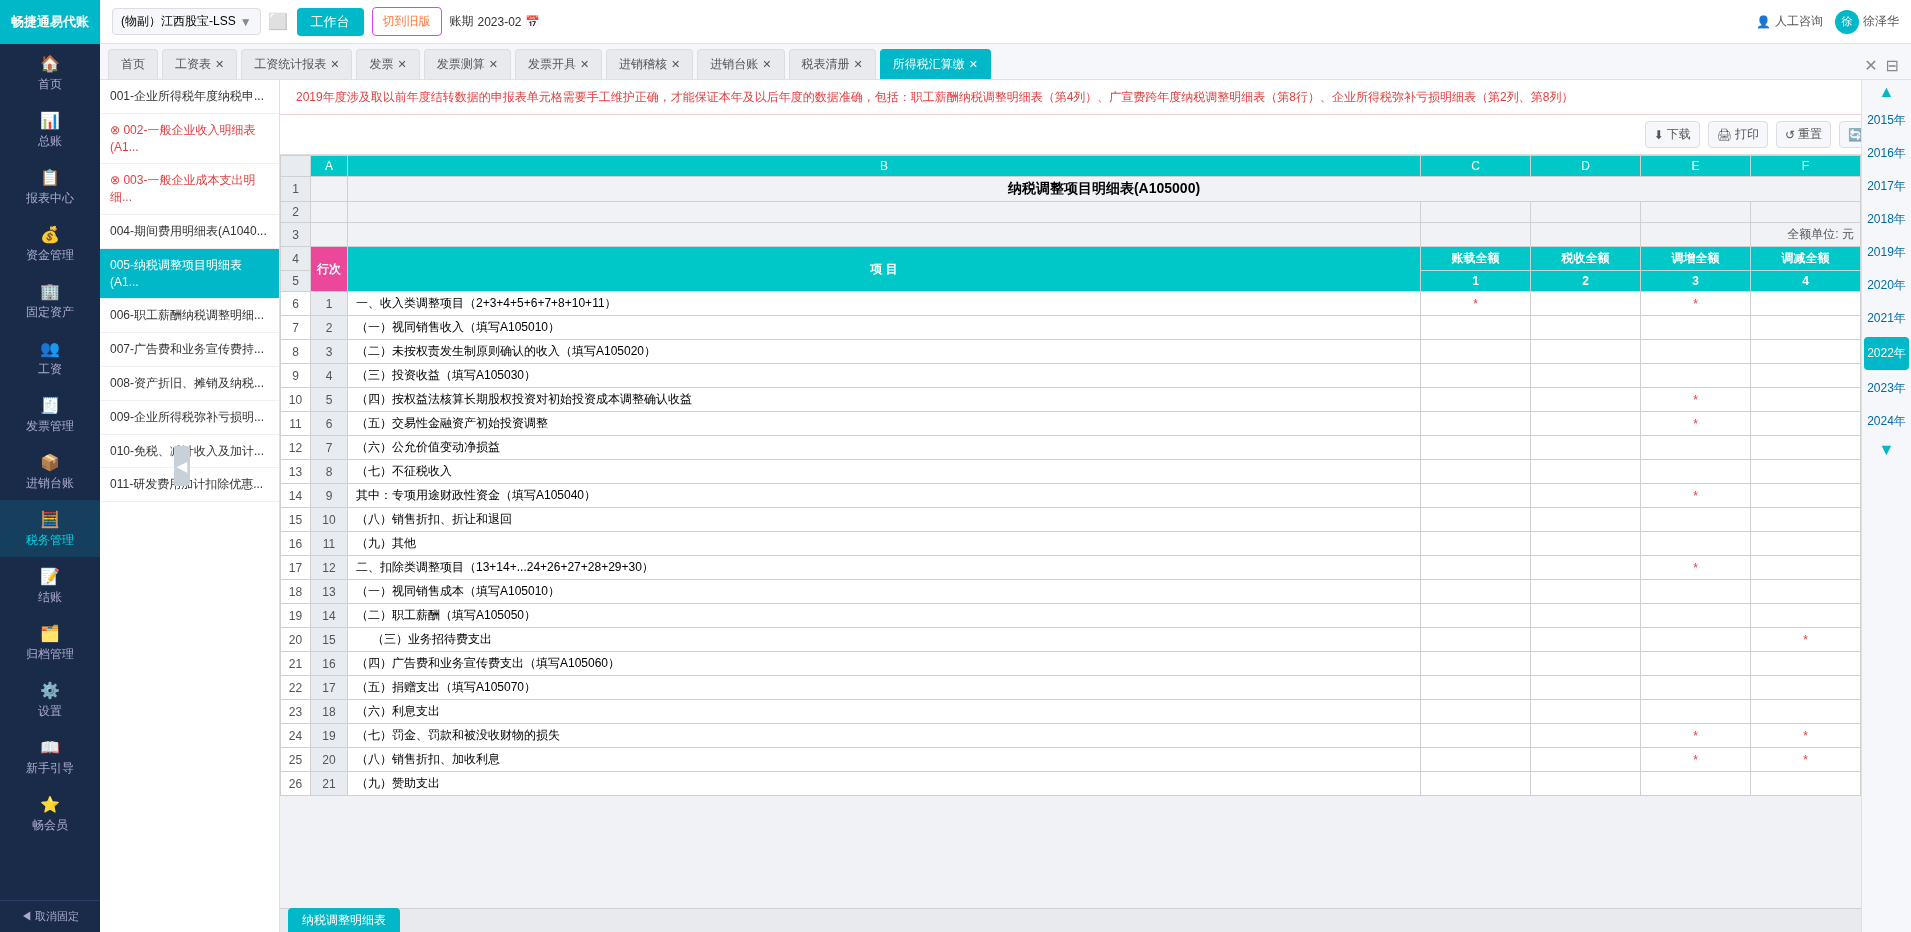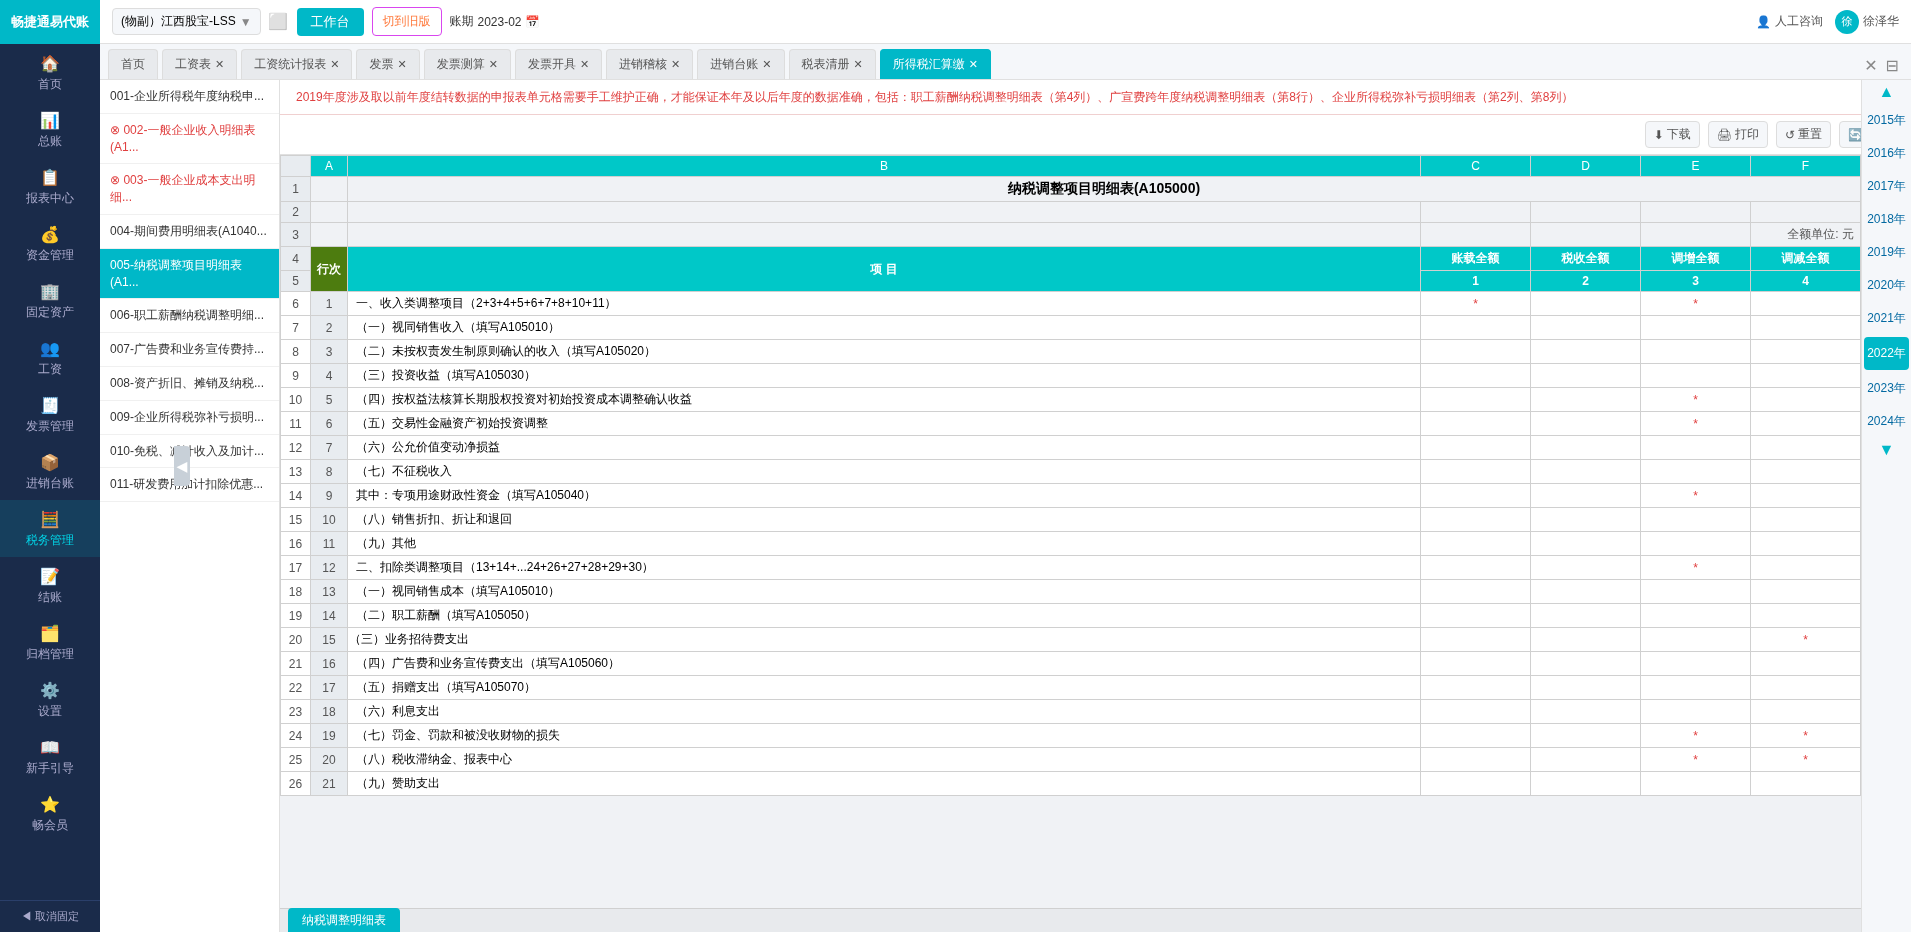--- a/index.html
+++ b/index.html
@@ -309,21 +309,21 @@
                 <td class="row-num">3</td>
                 <td></td>
                 <td></td>
                 <td></td>
                 <td></td>
                 <td></td>
                 <td style="text-align:right;font-size:12px;color:#555;">全额单位: 元</td>
               </tr>
               <tr>
                 <td class="row-num">4</td>
-  <th style="background:#4d7c0f;color:#fff;text-align:center;" rowspan="2">行次</th>
+  <th style="background:#ec4899;color:#fff;text-align:center;" rowspan="2">行次</th>
   <th style="background:#00c8c8;color:#fff;text-align:center;" rowspan="2">项  目</th>
   <th style="background:#00c8c8;color:#fff;text-align:center;">账载全额</th>
   <th style="background:#00c8c8;color:#fff;text-align:center;">税收全额</th>
   <th style="background:#00c8c8;color:#fff;text-align:center;">调增全额</th>
   <th style="background:#00c8c8;color:#fff;text-align:center;">调减全额</th>
               </tr>
               <tr>
                 <td class="row-num">5</td>
   <th style="background:#00c8c8;color:#fff;text-align:center;">1</th>
   <th style="background:#00c8c8;color:#fff;text-align:center;">2</th>
@@ -452,21 +452,21 @@
     <td class="col-A" style="background:#e8ecf0;text-align:center;">14</td>
     <td class="col-B" style="padding-left:8px;">（二）职工薪酬（填写A105050）</td>
     <td class="col-C" style="text-align:center;"></td>
     <td class="col-D" style="text-align:center;"></td>
     <td class="col-E" style="text-align:center;"></td>
     <td class="col-F" style="text-align:center;"></td>
               </tr>
               <tr class="data-row">
                 <td class="row-num">20</td>
     <td class="col-A" style="background:#e8ecf0;text-align:center;">15</td>
-    <td class="col-B" style="padding-left:1px;">（三）业务招待费支出</td>
+    <td class="col-B" style="padding-left:24px;">（三）业务招待费支出</td>
     <td class="col-C" style="text-align:center;"></td>
     <td class="col-D" style="text-align:center;"></td>
     <td class="col-E" style="text-align:center;"></td>
     <td class="col-F" style="text-align:center;"><span style="color:#e04040">*</span></td>
               </tr>
               <tr class="data-row">
                 <td class="row-num">21</td>
     <td class="col-A" style="background:#e8ecf0;text-align:center;">16</td>
     <td class="col-B" style="padding-left:8px;">（四）广告费和业务宣传费支出（填写A105060）</td>
     <td class="col-C" style="text-align:center;"></td>
@@ -497,21 +497,21 @@
     <td class="col-A" style="background:#e8ecf0;text-align:center;">19</td>
     <td class="col-B" style="padding-left:8px;">（七）罚金、罚款和被没收财物的损失</td>
     <td class="col-C" style="text-align:center;"></td>
     <td class="col-D" style="text-align:center;"></td>
     <td class="col-E" style="text-align:center;"><span style="color:#e04040">*</span></td>
     <td class="col-F" style="text-align:center;"><span style="color:#e04040">*</span></td>
               </tr>
               <tr class="data-row">
                 <td class="row-num">25</td>
     <td class="col-A" style="background:#e8ecf0;text-align:center;">20</td>
-    <td class="col-B" style="padding-left:8px;">（八）税收滞纳金、报表中心</td>
+    <td class="col-B" style="padding-left:8px;">（八）销售折扣、加收利息</td>
     <td class="col-C" style="text-align:center;"></td>
     <td class="col-D" style="text-align:center;"></td>
     <td class="col-E" style="text-align:center;"><span style="color:#e04040">*</span></td>
     <td class="col-F" style="text-align:center;"><span style="color:#e04040">*</span></td>
               </tr>
               <tr class="data-row">
                 <td class="row-num">26</td>
     <td class="col-A" style="background:#e8ecf0;text-align:center;">21</td>
     <td class="col-B" style="padding-left:8px;">（九）赞助支出</td>
     <td class="col-C" style="text-align:center;"></td>

